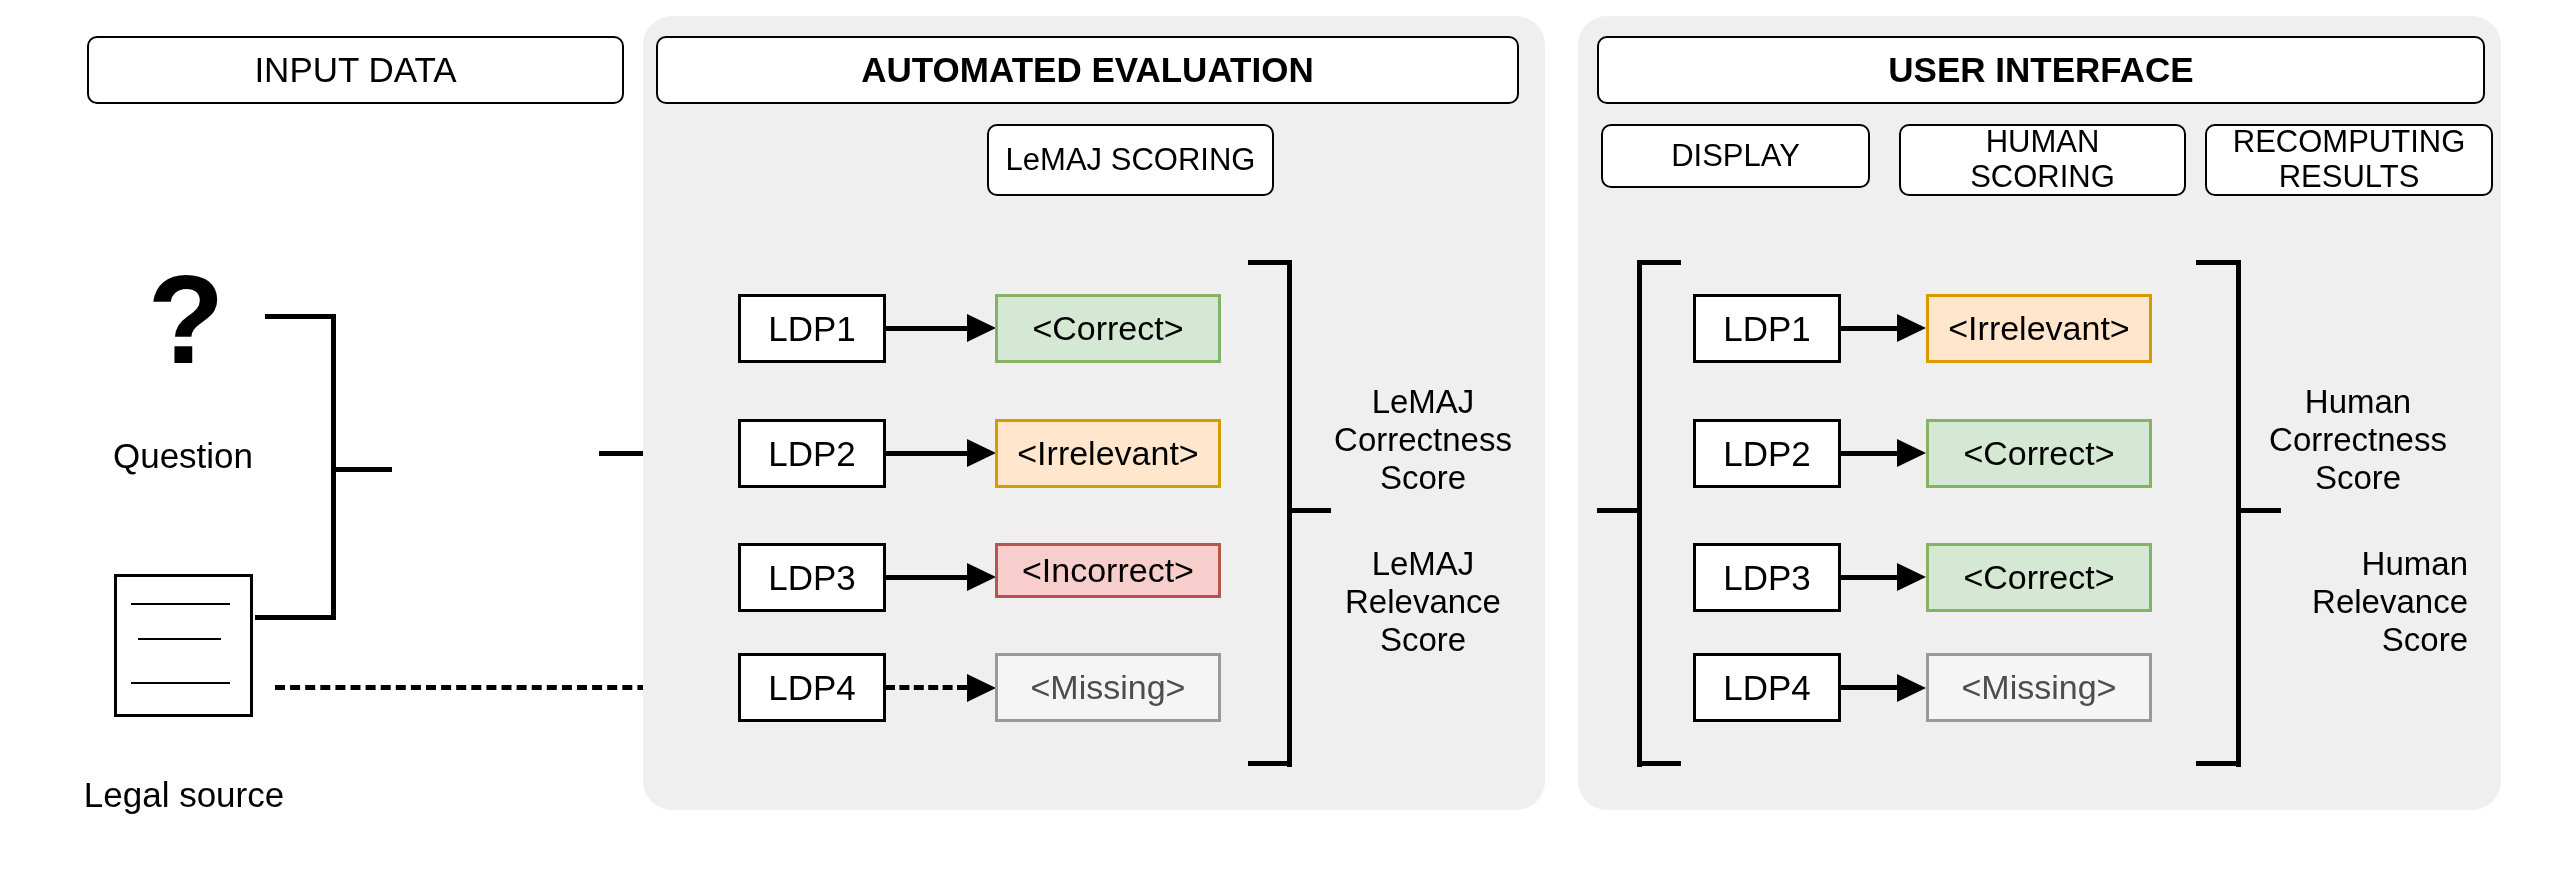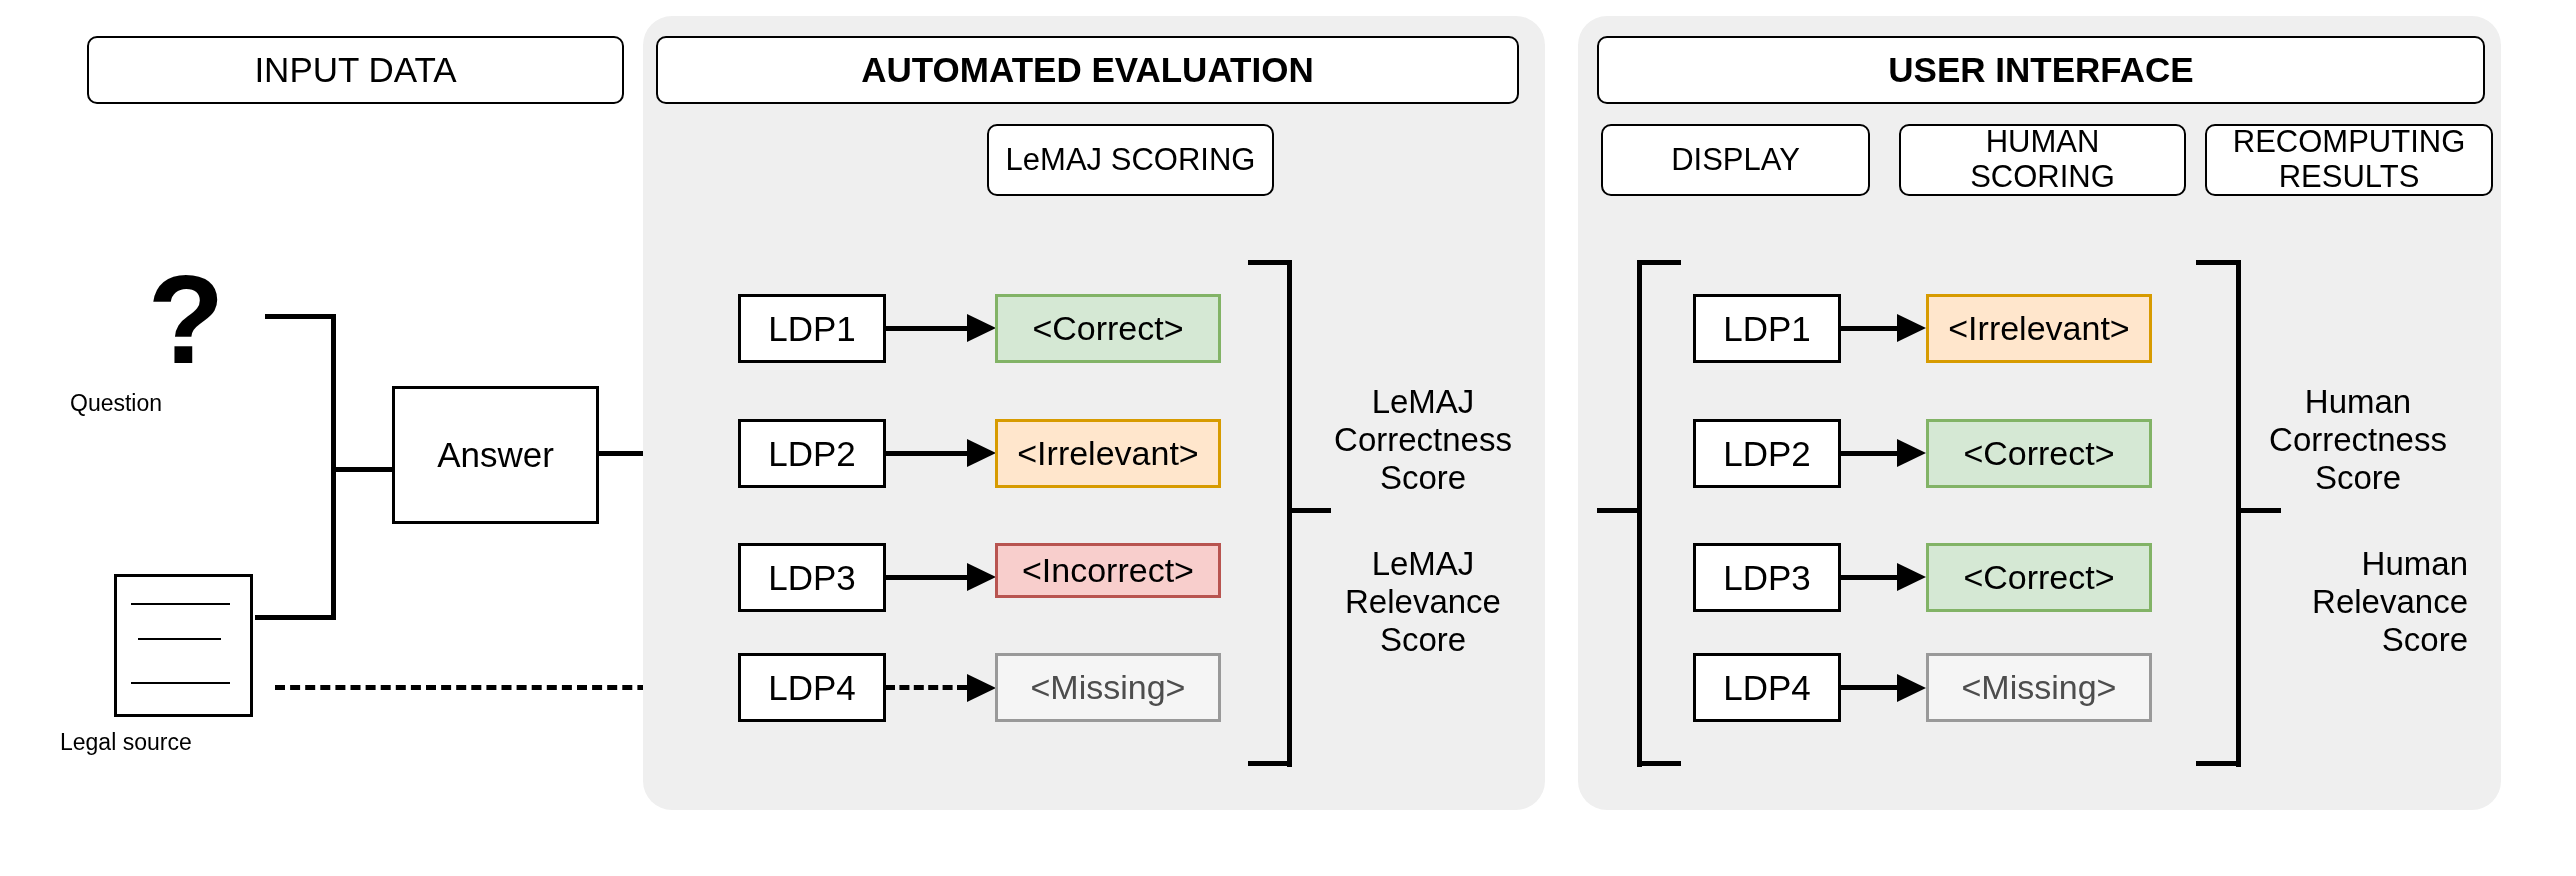--- a/index.html
+++ b/index.html
@@ -19,37 +19,36 @@
        text-align:center;font-size:34px;}
   .tag-correct{background:var(--correct_fill);border-color:var(--correct_border);}
   .tag-irrelevant{background:var(--irrelevant_fill);border-color:var(--irrelevant_border);}
   .tag-incorrect{background:var(--incorrect_fill);border-color:var(--incorrect_border);}
   .tag-missing{background:var(--missing_fill);border-color:var(--missing_border);color:#4d4d4d;}
   .hline{height:0;border-top:5.6px solid #000;}
   .vline{width:0;border-left:5.6px solid #000;}
   .conn-dashed{border-top-style:dashed;}
   .ah{width:0;height:0;border-top:14.4px solid transparent;border-bottom:14.4px solid transparent;
       border-left:29px solid #000;}
-  .lbl{font-size:23px;text-align:left;}
+  .lbl{font-size:35px;text-align:center;margin-top:46px;}
   .score{font-size:33px;line-height:38px;text-align:center;white-space:normal;}
   .qmark{font-size:126px;font-weight:bold;text-align:center;line-height:138px;}
   .docline{height:0;border-top:2.5px solid #000;}
 </style>
 </head>
 <body>
 
 <div id="canvas">
 
   <div class="abs hdr" style="left:87px;top:36px;width:537px;height:68px;">INPUT DATA</div>
 
   <div class="abs qmark" style="left:123px;top:251px;width:126px;height:144px;">?</div>
 
   <div class="abs lbl" style="left:70px;top:390px;width:226px;height:44px;">Question</div>
 
-  <div class="abs node" style="left:392px;top:386px;width:207px;height:138px;">Answer</div>
 
   <div class="abs node" style="left:114px;top:574px;width:139px;height:143px;">
     <div class="abs docline" style="left:14px;top:26px;width:99px;"></div>
     <div class="abs docline" style="left:21px;top:61px;width:83px;"></div>
     <div class="abs docline" style="left:14px;top:105px;width:99px;"></div>
   </div>
 
   <div class="abs lbl" style="left:60px;top:729px;width:248px;height:44px;">Legal source</div>
 
   <div class="abs hline" style="left:265px;top:314px;width:71px;"></div>
@@ -94,21 +93,21 @@
   <div class="abs hline" style="left:1248px;top:260px;width:41px;"></div>
   <div class="abs hline" style="left:1248px;top:761px;width:41px;"></div>
   <div class="abs hline" style="left:1291px;top:508px;width:40px;"></div>
 
   <div class="abs score" style="left:1313px;top:383px;width:220px;">LeMAJ Correctness Score</div>
   <div class="abs score" style="left:1313px;top:545px;width:220px;">LeMAJ Relevance Score</div>
 
   <div class="abs panel" style="left:1578px;top:16.3px;width:923px;height:794px;"></div>
 
   <div class="abs hdr bold" style="left:1597px;top:36px;width:888px;height:68px;">USER INTERFACE</div>
-  <div class="abs subhdr" style="left:1601px;top:124px;width:269px;height:72px;">DISPLAY</div>
+  <div class="abs subhdr" style="left:1601px;top:124px;width:269px;height:64px;">DISPLAY</div>
   <div class="abs subhdr" style="left:2205px;top:124px;width:288px;height:72px;">RECOMPUTING RESULTS</div>
   <div class="abs subhdr" style="left:1899px;top:124px;width:287px;height:72px;">HUMAN SCORING</div>
 
   <div class="abs vline" style="left:1637px;top:260px;height:507px;"></div>
   <div class="abs hline" style="left:1640px;top:260px;width:41px;"></div>
   <div class="abs hline" style="left:1640px;top:761px;width:41px;"></div>
   <div class="abs hline" style="left:1597px;top:508px;width:40px;"></div>
 
   <div class="abs node" style="left:1693px;top:294px;width:148px;height:69px;">LDP1</div>
   <div class="abs hline conn-solid" style="left:1841px;top:326px;width:56px;"></div>

